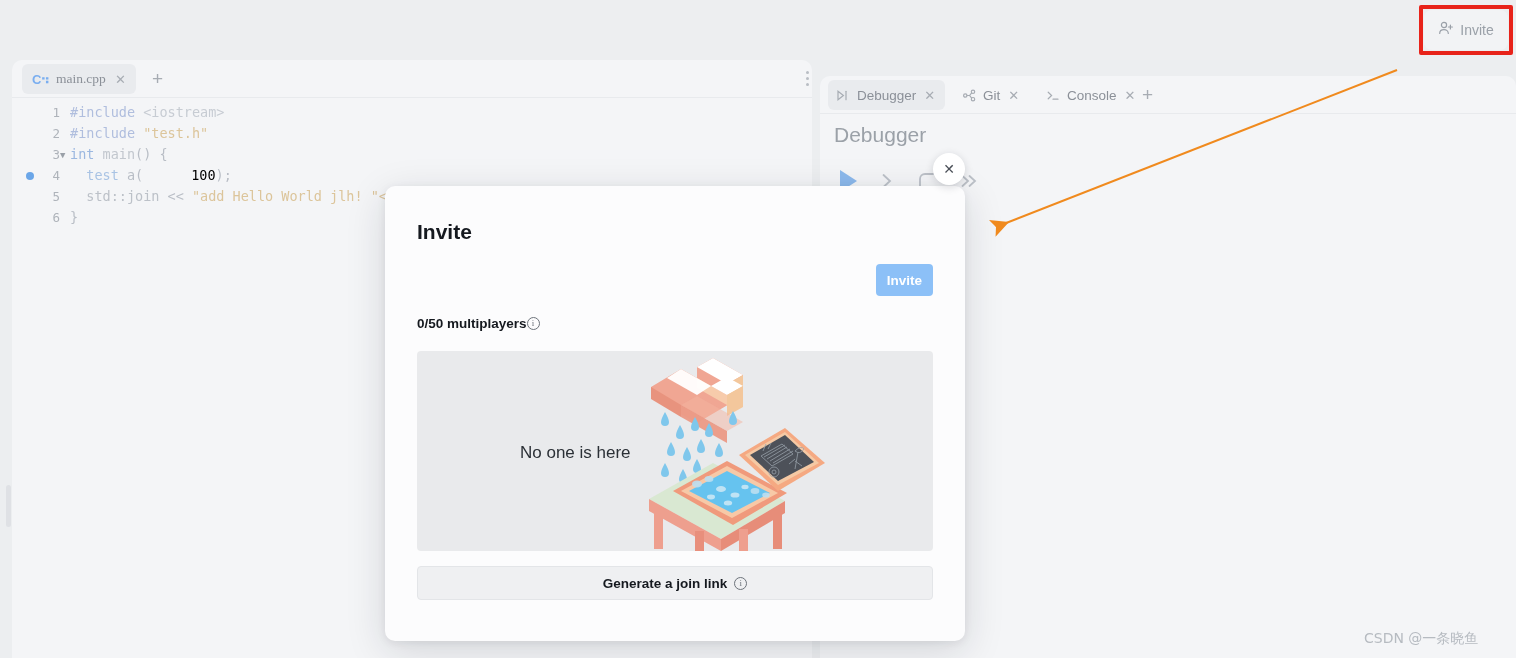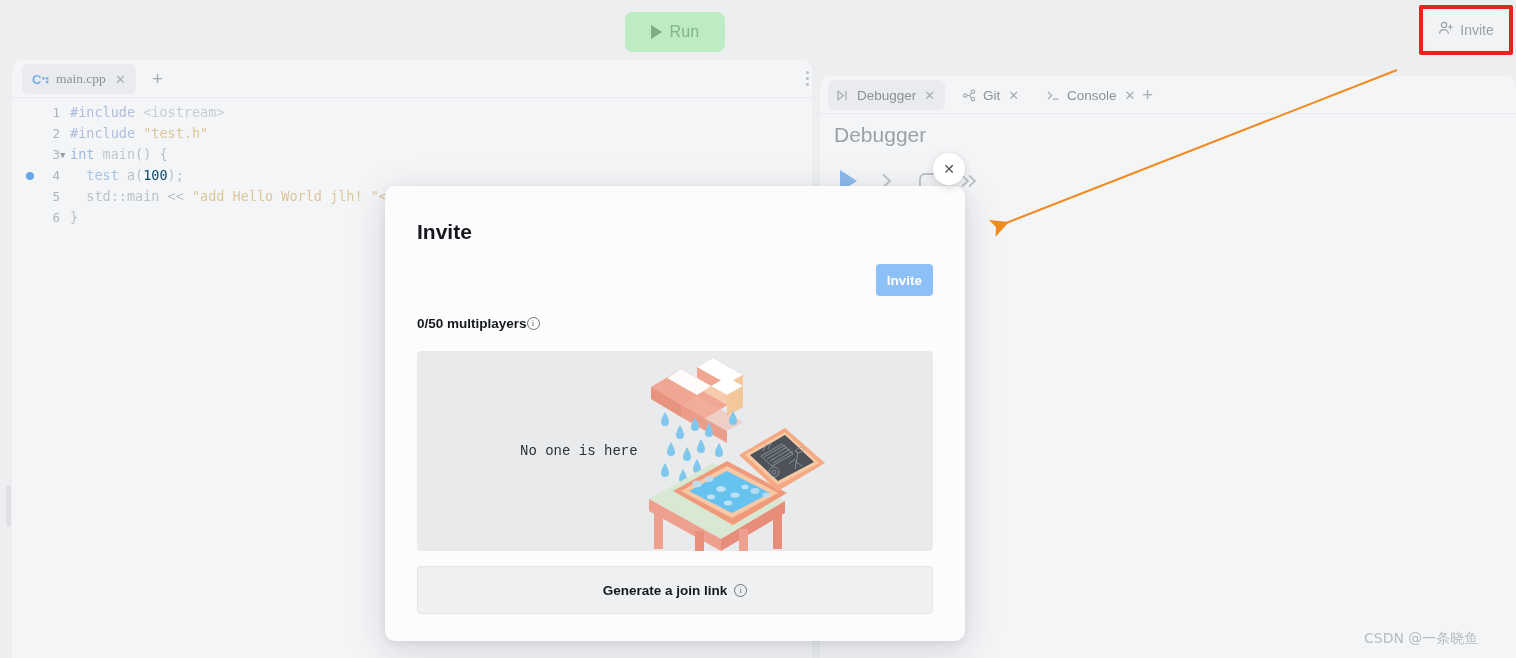--- a/index.html
+++ b/index.html
@@ -127,21 +127,21 @@
     width: 8px; height: 8px; border-radius: 50%;
     background: #6ba6e8;
   }
   .code-text { position: absolute; left: 58px; top: 0; }
   .t-pre  { color: #b0bede; }
   .t-inc  { color: #c7ccd3; }
   .t-str  { color: #dcc59b; }
   .t-kw   { color: #9cb8e0; }
   .t-fn   { color: #c2c7ce; }
   .t-id   { color: #a9c3e4; }
-  .t-num  { color: #0c4a6e; }
+  .t-num  { color: #000000; margin-left: 48px; }
   .t-plain{ color: #bcc1c8; }
   .t-op   { color: #b9bec6; }
 
   #editor-vscroll {
     position: absolute; left: -6px; top: 425px;
     width: 5px; height: 42px;
     background: #dfe1e5; border-radius: 3px;
   }
 
   
@@ -245,27 +245,27 @@
   }
 
   #empty-state {
     position: absolute; left: 32px; top: 165px;
     width: 516px; height: 200px;
     background: #e9eaec; border-radius: 4px;
     overflow: hidden;
   }
   #empty-state-label {
     position: absolute; left: 103px; top: 92px;
-    font-size: 14px; color: #2b3036; font-family: Liberation Mono, monospace;
+    font-size: 17px; color: #2b3036;
   }
   #illustration { position: absolute; left: 218px; top: 0; }
 
   #generate-link-button {
     position: absolute; left: 32px; top: 380px;
-    width: 516px; height: 48px;
+    width: 516px; height: 34px;
     background: #eff0f2;
     border: 1px solid #e3e5e8; border-radius: 4px;
     display: flex; align-items: center; justify-content: center;
     gap: 7px;
     font-size: 13.5px; font-weight: bold; color: #15191f;
     cursor: pointer;
   }
 
   
   #annotation-arrow {
@@ -281,24 +281,20 @@
     font-family: "DejaVu Sans", sans-serif;
   }
 </style>
 </head>
 <body>
 
 <div id="app">
 
   <div id="topbar">
 
-    <div id="run-button">
-      <span class="run-tri"></span>
-      <span class="run-label">Run</span>
-    </div>
 
     <div id="invite-top-button">
       <span>
         <svg width="16" height="16" viewBox="0 0 16 16" fill="none" stroke="#9aa0a8" stroke-width="1.2">
           <circle cx="6" cy="5" r="2.6"></circle>
           <path d="M1.7 13.4c0-2.4 1.9-3.8 4.3-3.8s4.3 1.4 4.3 3.8" stroke-linecap="round"></path>
           <path d="M12.4 5v4M10.4 7h4" stroke-linecap="round"></path>
         </svg>
       </span>
       <span class="it-label">Invite</span>
@@ -322,21 +318,21 @@
           <i></i>
       </div>
       <div id="editor-vscroll"></div>
     </div>
 
     <div id="code-area">
         <div class="code-line"><span class="gutter">1</span><span class="code-text"><span class="t-pre">#include</span><span class="t-plain"> </span><span class="t-inc">&lt;iostream&gt;</span></span></div>
         <div class="code-line"><span class="gutter">2</span><span class="code-text"><span class="t-pre">#include</span><span class="t-plain"> </span><span class="t-str">"test.h"</span></span></div>
         <div class="code-line"><span class="gutter">3</span><span class="fold">▼</span><span class="code-text"><span class="t-kw">int</span><span class="t-plain"> </span><span class="t-fn">main</span><span class="t-op">() {</span></span></div>
         <div class="code-line"><span class="bp-dot"></span><span class="gutter">4</span><span class="code-text"><span class="t-plain">  </span><span class="t-id">test</span><span class="t-op"> a(</span><span class="t-num">100</span><span class="t-op">);</span></span></div>
-        <div class="code-line"><span class="gutter">5</span><span class="code-text"><span class="t-plain">  </span><span class="t-plain">std::main</span><span class="t-op"> &lt;&lt; </span><span class="t-str">"add Hello World jlh! "&lt;</span></span></div>
+        <div class="code-line"><span class="gutter">5</span><span class="code-text"><span class="t-plain">  </span><span class="t-plain">std::join</span><span class="t-op"> &lt;&lt; </span><span class="t-str">"add Hello World jlh! "&lt;</span></span></div>
         <div class="code-line"><span class="gutter">6</span><span class="code-text"><span class="t-op">}</span></span></div>
       </div>
   </div>
 
   <div id="right-pane">
 
     <div id="right-tabbar">
       <div class="rtab active" style="left:8px">
         <span class="rtab-icon">
           <svg width="15" height="13" viewBox="0 0 15 13" fill="none" stroke="#a7acb3" stroke-width="1.2">

